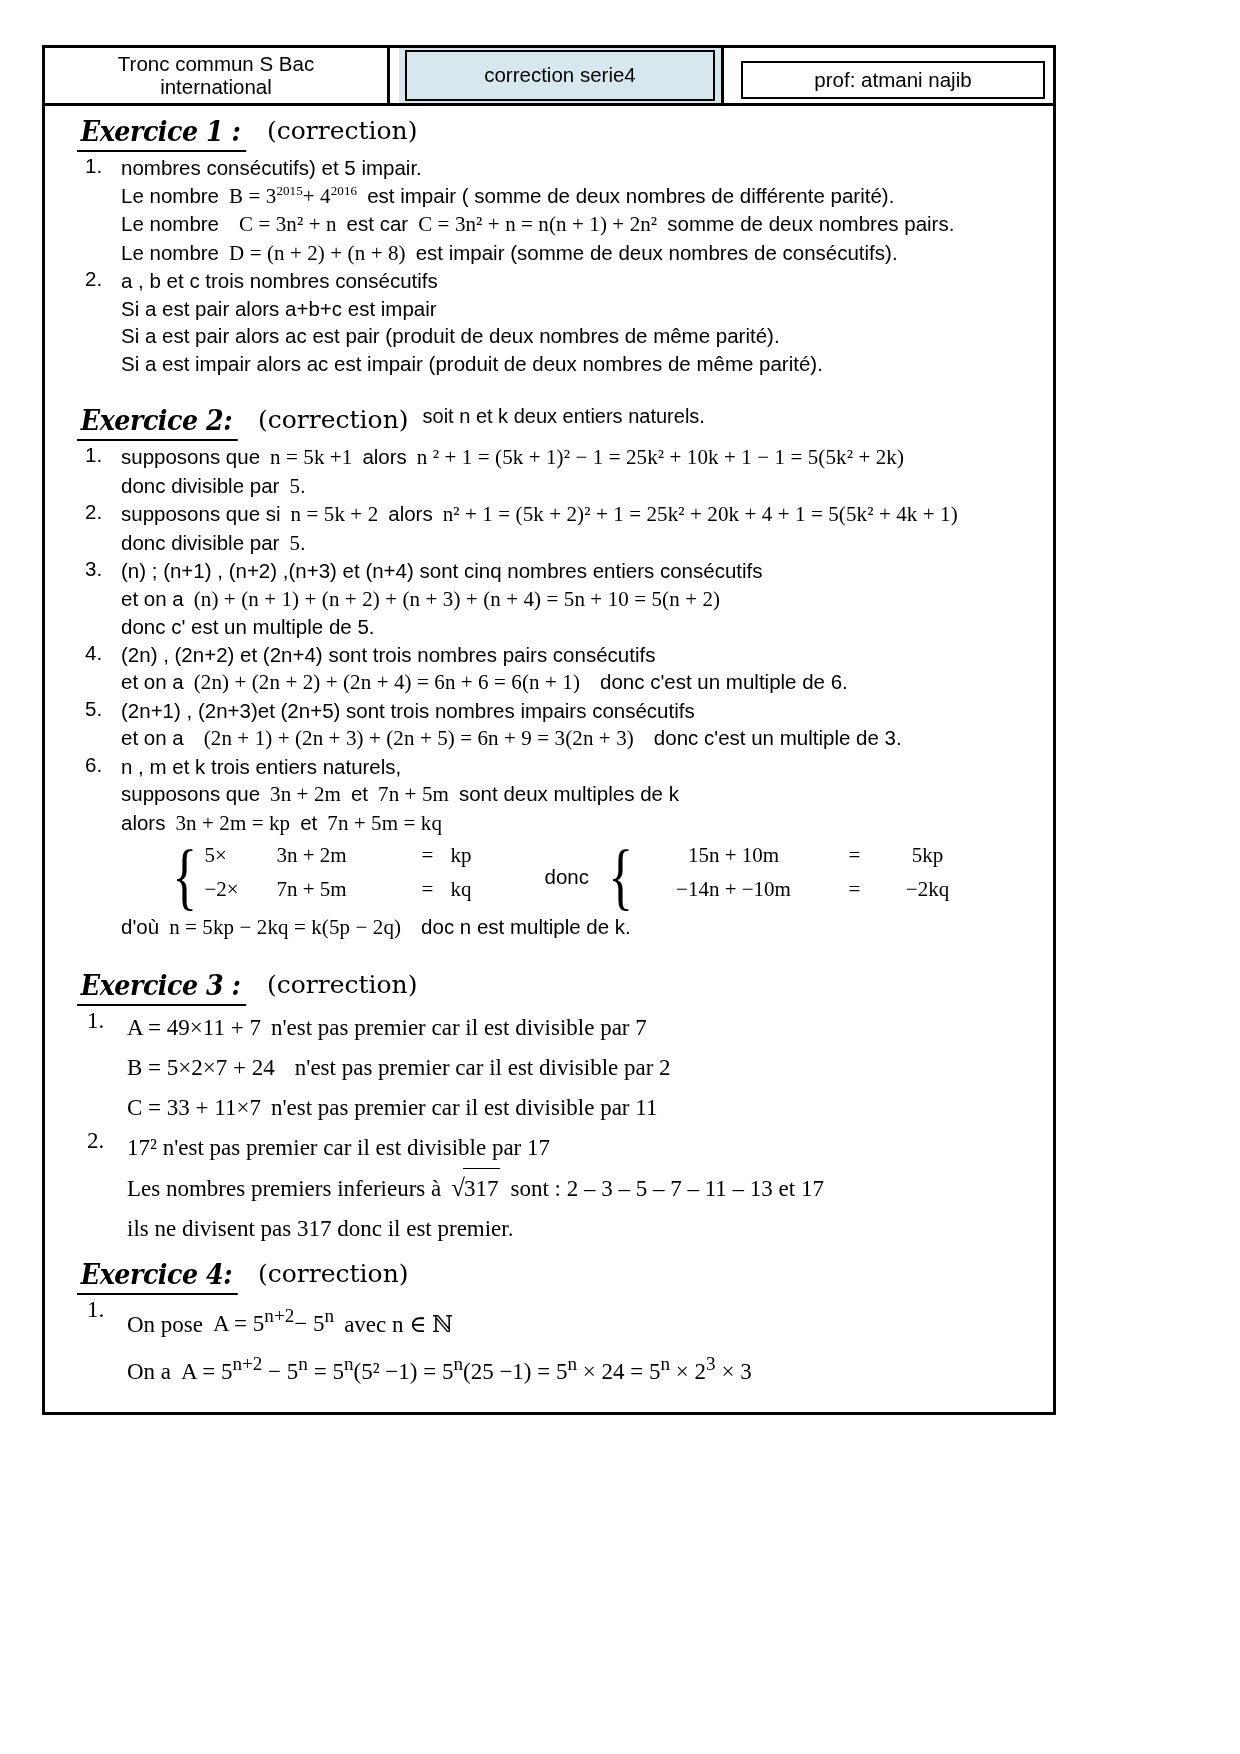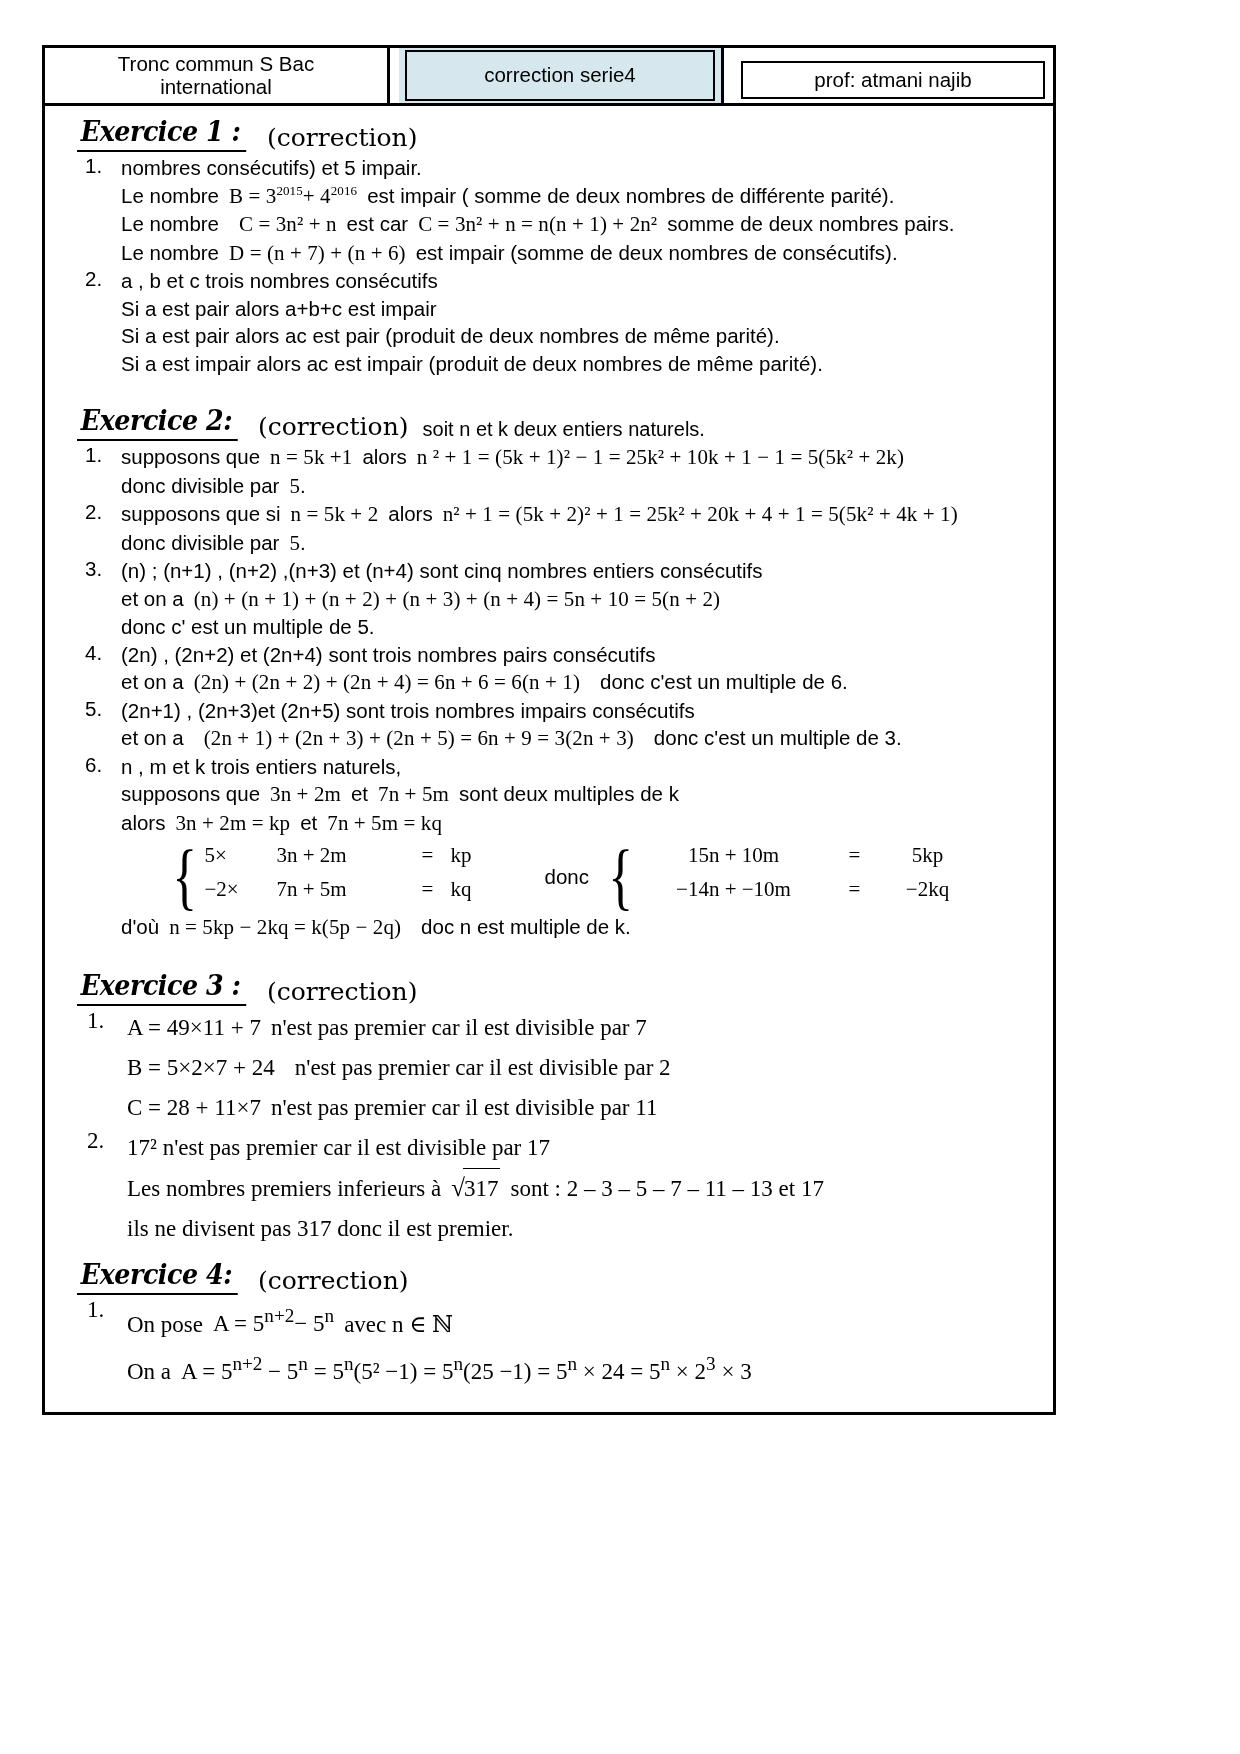--- a/index.html
+++ b/index.html
@@ -78,21 +78,21 @@
     align-items: center;
     justify-content: center;
   }
   
   .content {
     padding: 10px 14px 0 14px;
   }
   
   .ex-head {
     display: flex;
-    align-items: flex-end;
+    align-items: flex-start;
     margin: 0 0 2px 18px;
   }
   .ex-title {
     font-family: "DejaVu Serif", serif;
     font-style: italic;
     font-weight: bold;
     font-size: 27px;
     letter-spacing: -0.5px;
     border-bottom: 2.5px solid #000;
     padding: 0 6px 3px 4px;
@@ -251,21 +251,21 @@
         <div class="ln">
           <span>nombres consécutifs) et 5 impair.</span>
         </div>
         <div class="ln">
           <span>Le nombre</span><span class="sp"></span><span class="m"><span>B = 3</span><sup>2015</sup><span>+ 4</span><sup>2016</sup></span><span class="sp"></span><span>est impair ( somme de deux nombres de différente parité).</span>
         </div>
         <div class="ln">
           <span>Le nombre</span><span class="sp2"></span><span class="m">C = 3n² + n</span><span class="sp"></span><span>est car</span><span class="sp"></span><span class="m">C = 3n² + n = n(n + 1) + 2n²</span><span class="sp"></span><span>somme de deux nombres pairs.</span>
         </div>
         <div class="ln">
-          <span>Le nombre</span><span class="sp"></span><span class="m">D = (n + 7) + (n + 6)</span><span class="sp"></span><span>est impair (somme de deux nombres de consécutifs).</span>
+          <span>Le nombre</span><span class="sp"></span><span class="m">D = (n + 2) + (n + 8)</span><span class="sp"></span><span>est impair (somme de deux nombres de consécutifs).</span>
         </div>
       </li>
       <li>
         <span class="num">2.</span>
         <div class="ln">a , b et c trois nombres consécutifs</div>
         <div class="ln">Si a est pair alors a+b+c est impair</div>
         <div class="ln">Si a est pair alors ac est pair (produit de deux nombres de même parité).</div>
         <div class="ln">Si a est impair alors ac est impair  (produit de deux nombres de même parité).</div>
       </li>
     </ol>
@@ -377,21 +377,21 @@
     <ol class="items3">
       <li>
         <span class="num3">1.</span>
         <div class="serif-line">
           <span>A = 49×11 + 7</span><span class="sp"></span><span>n'est pas premier car il est divisible par 7</span>
         </div>
         <div class="serif-line">
           <span>B = 5×2×7 + 24</span><span class="sp2"></span><span>n'est pas premier car il est divisible par 2</span>
         </div>
         <div class="serif-line">
-          <span>C = 28 + 11×7</span><span class="sp"></span><span>n'est pas premier car il est divisible par 11</span>
+          <span>C = 33 + 11×7</span><span class="sp"></span><span>n'est pas premier car il est divisible par 11</span>
         </div>
       </li>
       <li>
         <span class="num3">2.</span>
         <div class="serif-line">17² n'est pas premier car il est divisible par 17</div>
         <div class="serif-line">
           <span>Les nombres premiers inferieurs à</span><span class="sp"></span><span class="rad-sign">√</span><span class="radic">317</span><span class="sp"></span><span>sont : 2 – 3 – 5 – 7 – 11 – 13 et 17</span>
         </div>
         <div class="serif-line">ils ne divisent pas 317 donc il est premier.</div>
       </li>

